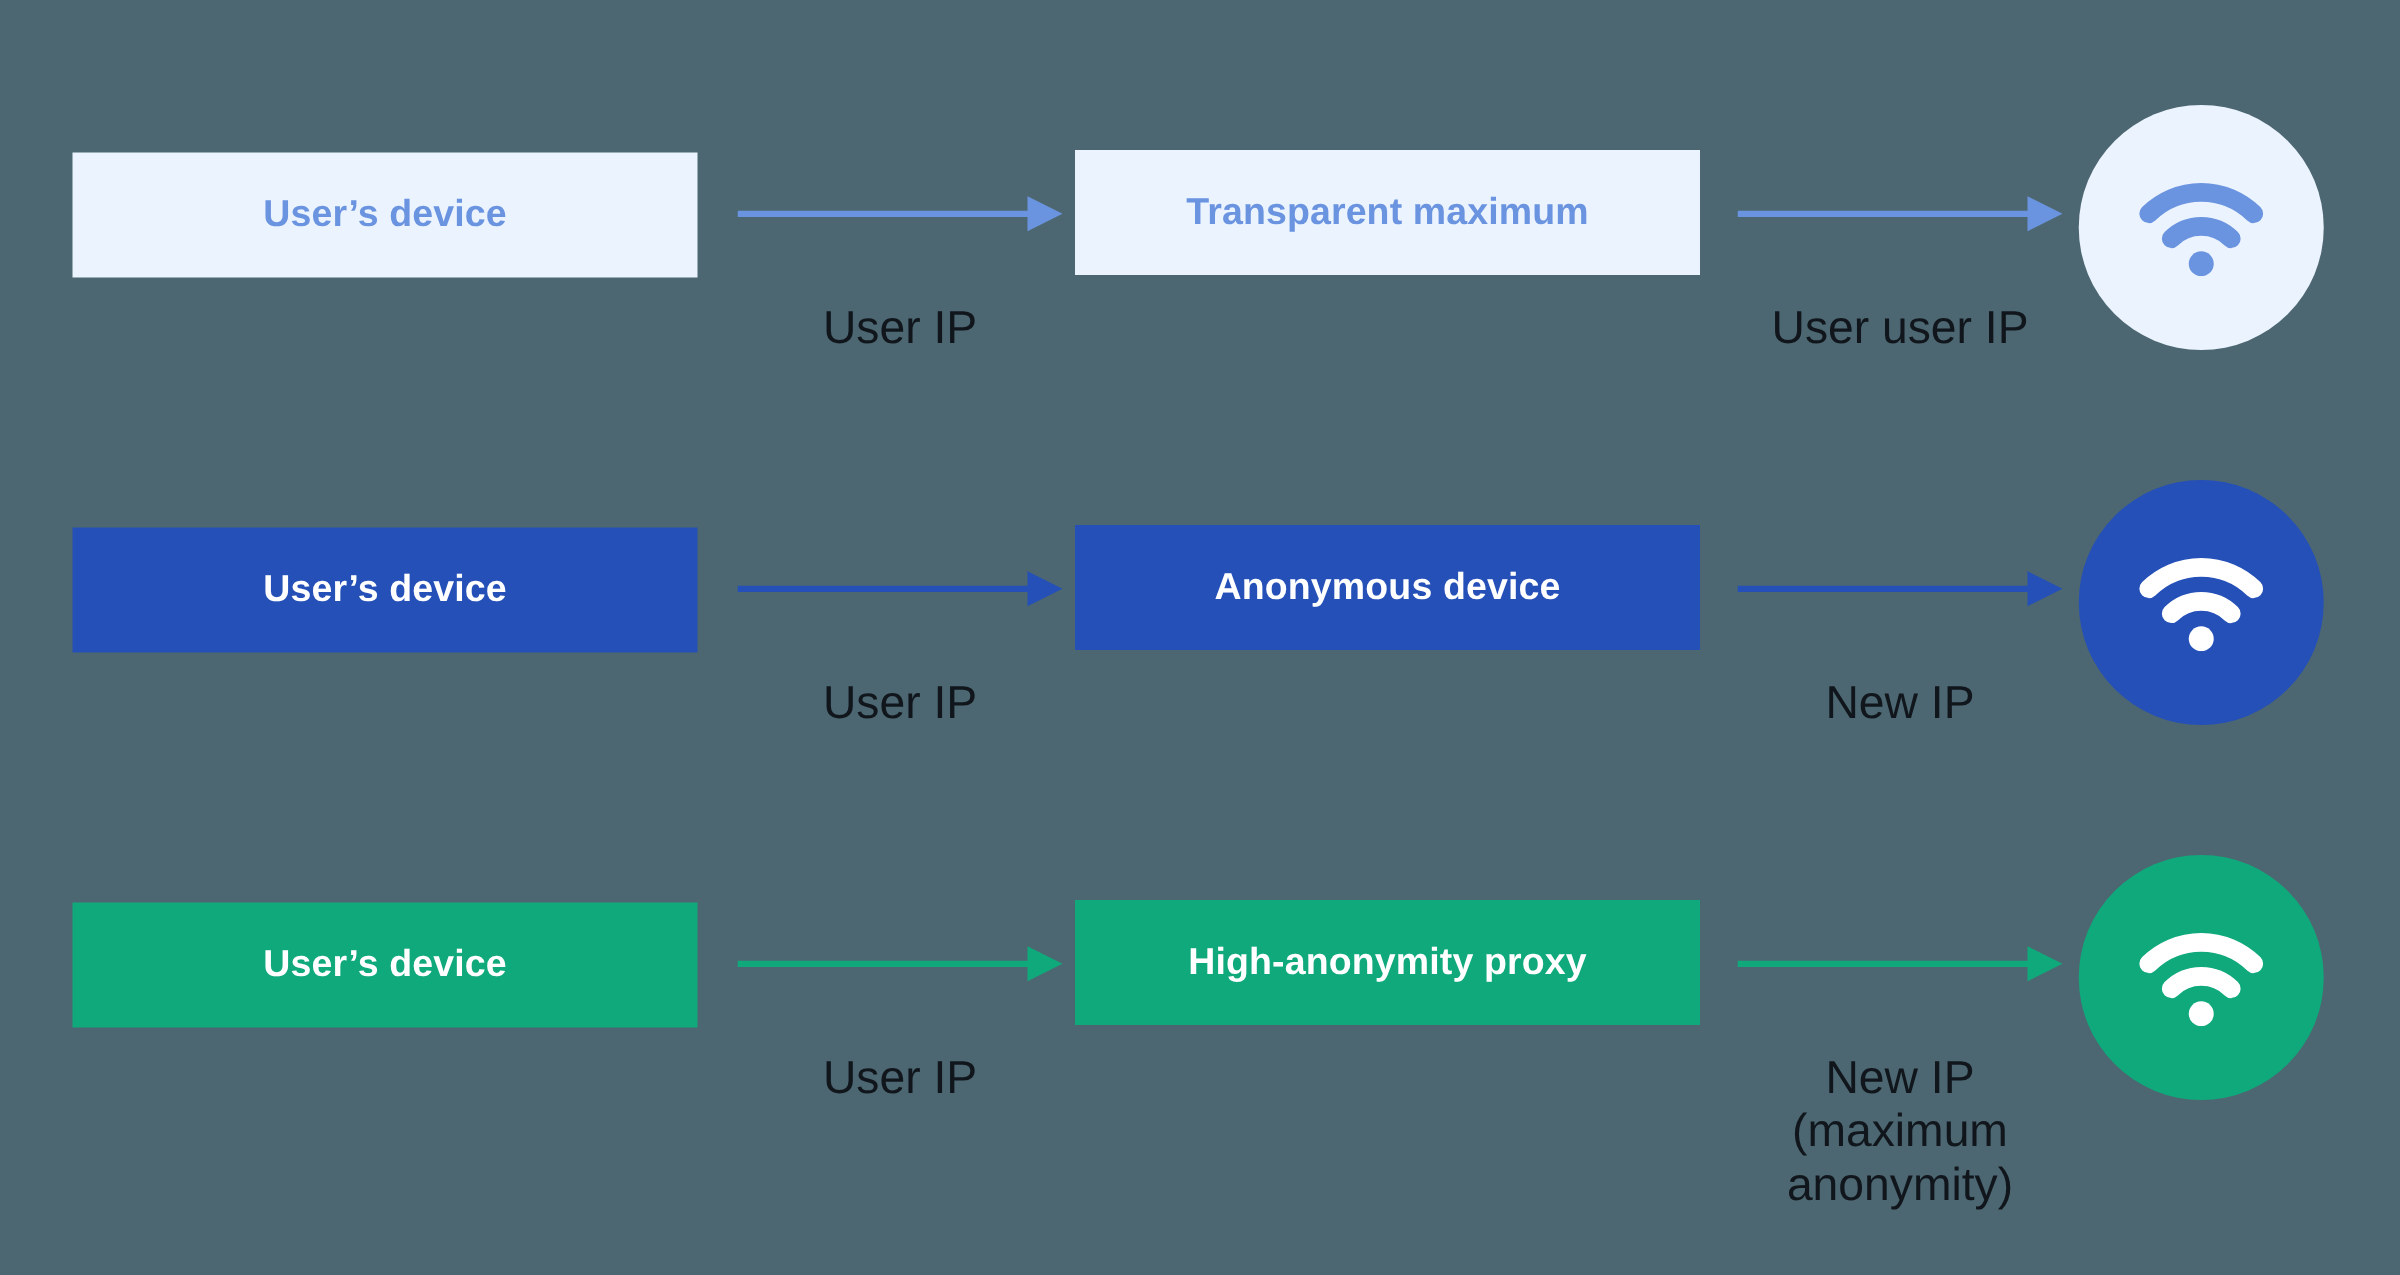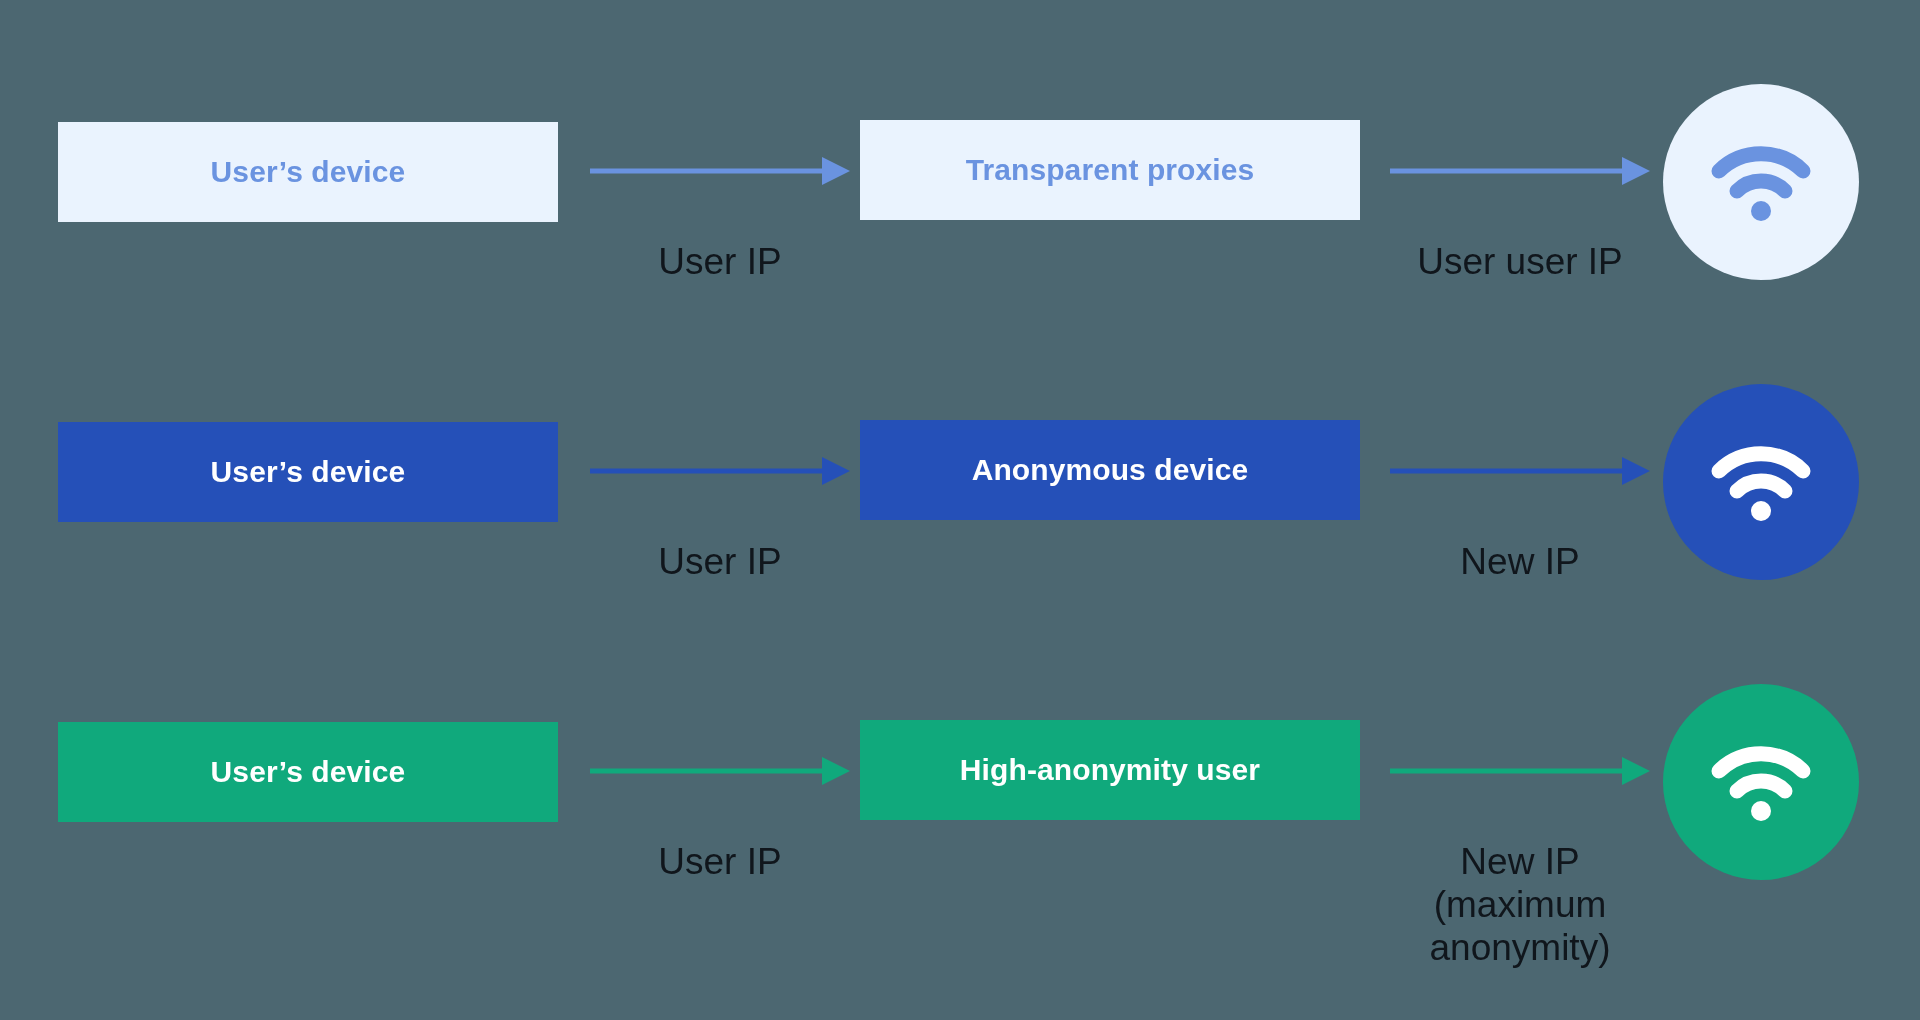--- a/index.html
+++ b/index.html
@@ -121,21 +121,21 @@
     </div>
 
     <svg class="arrow arrow-1" viewBox="0 0 260 40">
       <line x1="0" y1="20" x2="234" y2="20" stroke="#6A93E0" stroke-width="5"></line>
       <polygon points="232,6 260,20 232,34" fill="#6A93E0"></polygon>
     </svg>
 
     <div class="caption caption-1">User IP</div>
 
     <div class="box box-proxy">
-      <span>Transparent proxies</span>
+      <span>Transparent maximum</span>
     </div>
 
     <svg class="arrow arrow-2" viewBox="0 0 260 40">
       <line x1="0" y1="20" x2="234" y2="20" stroke="#6A93E0" stroke-width="5"></line>
       <polygon points="232,6 260,20 232,34" fill="#6A93E0"></polygon>
     </svg>
 
     <div class="caption caption-2">User user IP</div>
 
     <div class="circle">
@@ -187,21 +187,21 @@
     </div>
 
     <svg class="arrow arrow-1" viewBox="0 0 260 40">
       <line x1="0" y1="20" x2="234" y2="20" stroke="#10A97C" stroke-width="5"></line>
       <polygon points="232,6 260,20 232,34" fill="#10A97C"></polygon>
     </svg>
 
     <div class="caption caption-1">User IP</div>
 
     <div class="box box-proxy">
-      <span>High-anonymity user</span>
+      <span>High-anonymity proxy</span>
     </div>
 
     <svg class="arrow arrow-2" viewBox="0 0 260 40">
       <line x1="0" y1="20" x2="234" y2="20" stroke="#10A97C" stroke-width="5"></line>
       <polygon points="232,6 260,20 232,34" fill="#10A97C"></polygon>
     </svg>
 
     <div class="caption caption-2">New IP
 (maximum
 anonymity)</div>

